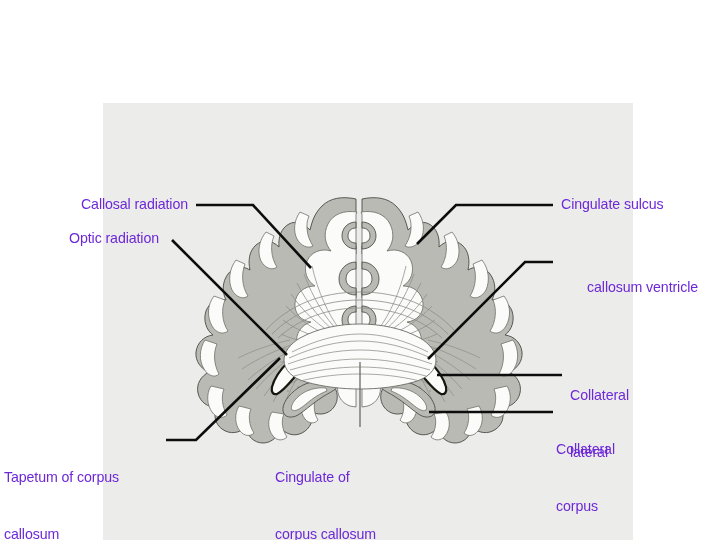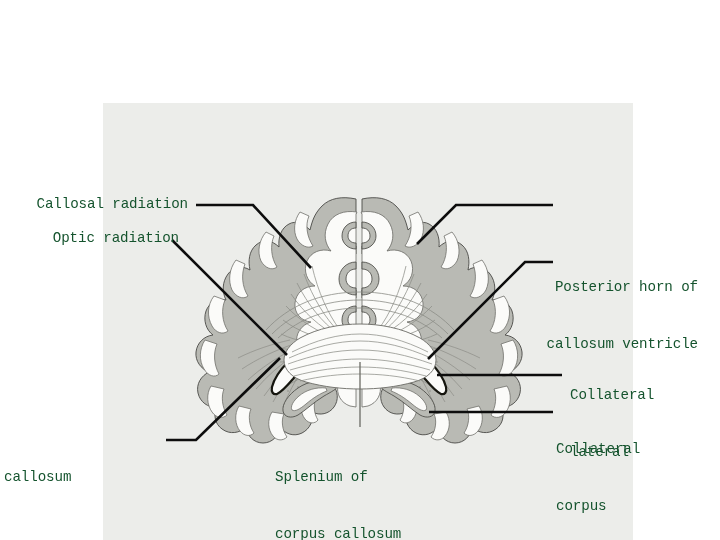--- a/index.html
+++ b/index.html
@@ -25,23 +25,23 @@
   }
   #figure-svg {
     position: absolute;
     left: 0;
     top: 0;
     width: 720px;
     height: 540px;
   }
   .label-text {
     position: absolute;
-    font-family: Liberation Mono, monospace;
+    font-family: Liberation Sans, sans-serif;
     font-size: 14.2px;
-    color: #14532d;
+    color: #6d28d9;
     line-height: 19px;
     white-space: pre;
     letter-spacing: -0.1px;
   }
   .lbl-right { text-align: right; }
   .lbl-left  { text-align: left; }
   .lbl-center{ text-align: left; }
 </style>
 </head>
 <body>
@@ -369,34 +369,35 @@
       <polyline points="166,440 196,440 280,358"></polyline>
       <polyline points="553,205 456,205 417,244"></polyline>
       <polyline points="553,262 525,262 428,359"></polyline>
       <polyline points="562,375 437,375"></polyline>
       <polyline points="553,412 429,412"></polyline>
     </g>
   </svg>
 
   <div class="label-text lbl-right" style="left:8px; top:195px; width:180px;">Callosal radiation</div>
 
-  <div class="label-text lbl-right" style="left:24px; top:229px; width:155px;">Optic radiation</div>
+  <div class="label-text lbl-right" style="left:4px; top:229px; width:155px;">Optic radiation</div>
 
   <div class="label-text lbl-center" style="left:4px; top:430px; width:158px;">
+    <div>Tapetum of corpus</div>
     <div>callosum</div>
   </div>
 
   <div class="label-text lbl-center" style="left:275px; top:430px; width:170px;">
-    <div>Splenium of</div>
+    <div>Cingulate of</div>
     <div>corpus callosum</div>
   </div>
 
+  <div class="label-text lbl-left" style="left:561px; top:195px; width:160px;">Cingulate sulcus</div>
 
   <div class="label-text lbl-right" style="left:540px; top:240px; width:158px;">
-    <div>Posterior horn of</div>
     <div>callosum ventricle</div>
   </div>
 
   <div class="label-text lbl-center" style="left:570px; top:348px; width:130px;">
     <div>Collateral</div>
     <div>lateral</div>
   </div>
 
   <div class="label-text lbl-center" style="left:556px; top:402px; width:124px;">
     <div>Collateral</div>

